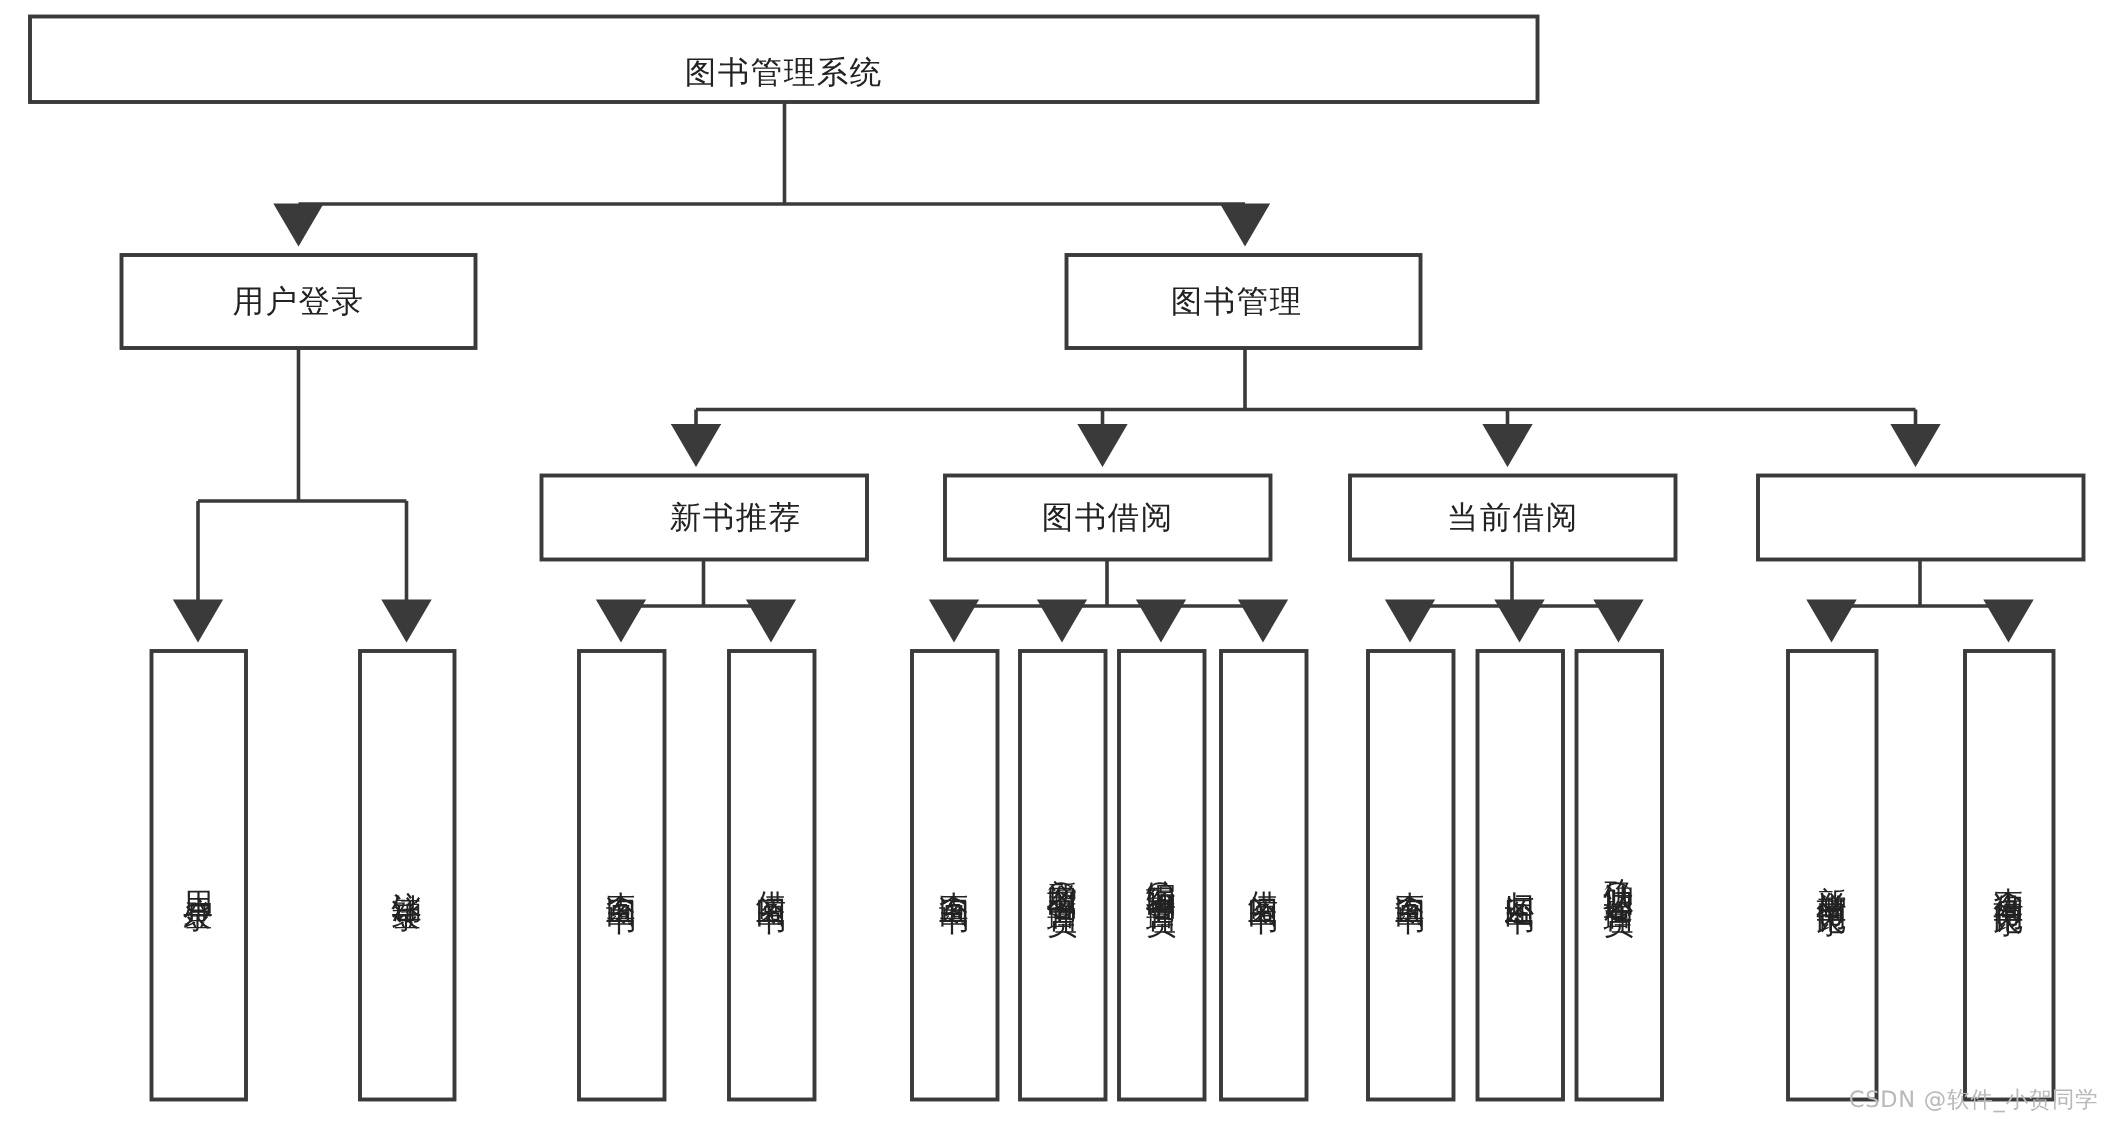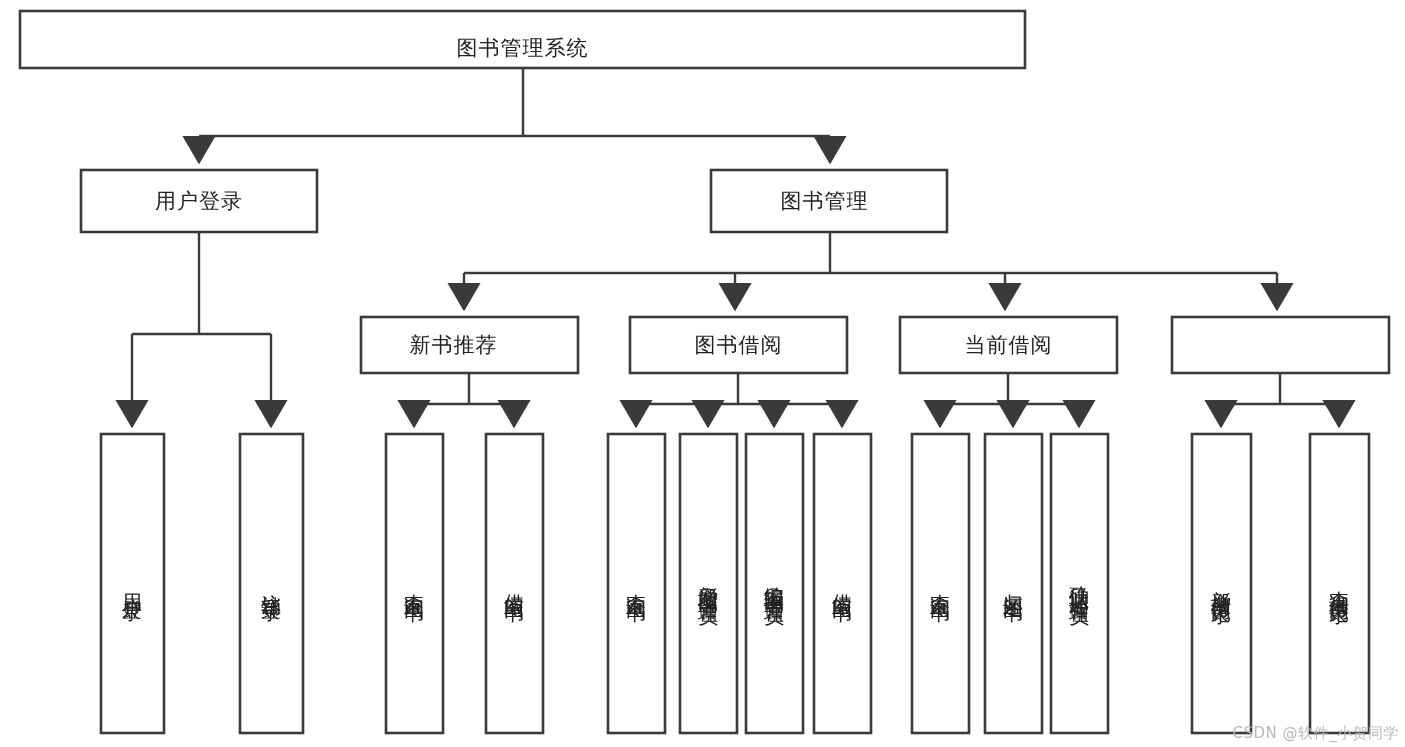--- a/index.html
+++ b/index.html
@@ -154,21 +154,21 @@
     <path class="connector" d="M 1221 404 L 1339 404"></path>
     <path class="connector" d="M 1221 404 L 1221 426" marker-end="url(#arrow)"></path>
     <path class="connector" d="M 1339 404 L 1339 426" marker-end="url(#arrow)"></path>
   </svg>
 
   <div class="node-label-h" style="left:20px; top:11px; width:1005px; height:74px;">图书管理系统</div>
 
   <div class="node-label-h" style="left:81px; top:170px; width:236px; height:62px;">用户登录</div>
   <div class="node-label-h" style="left:711px; top:170px; width:227px; height:62px;">图书管理</div>
 
-  <div class="node-label-h" style="left:345px; top:317px; width:217px; height:56px;">新书推荐</div>
+  <div class="node-label-h" style="left:382px; top:317px; width:217px; height:56px;">新书推荐</div>
   <div class="node-label-h" style="left:630px; top:317px; width:217px; height:56px;">图书借阅</div>
   <div class="node-label-h" style="left:900px; top:317px; width:217px; height:56px;">当前借阅</div>
 
   <div class="node-label-v" style="left:101px; top:434px; width:63px; height:299px;">用户登录</div>
   <div class="node-label-v" style="left:240px; top:434px; width:63px; height:299px;">注销登录</div>
 
   <div class="node-label-v" style="left:386px; top:434px; width:57px; height:299px;">查询图书</div>
   <div class="node-label-v" style="left:486px; top:434px; width:57px; height:299px;">借阅图书</div>
 
   <div class="node-label-v" style="left:608px; top:434px; width:57px; height:299px;">查询图书</div>

